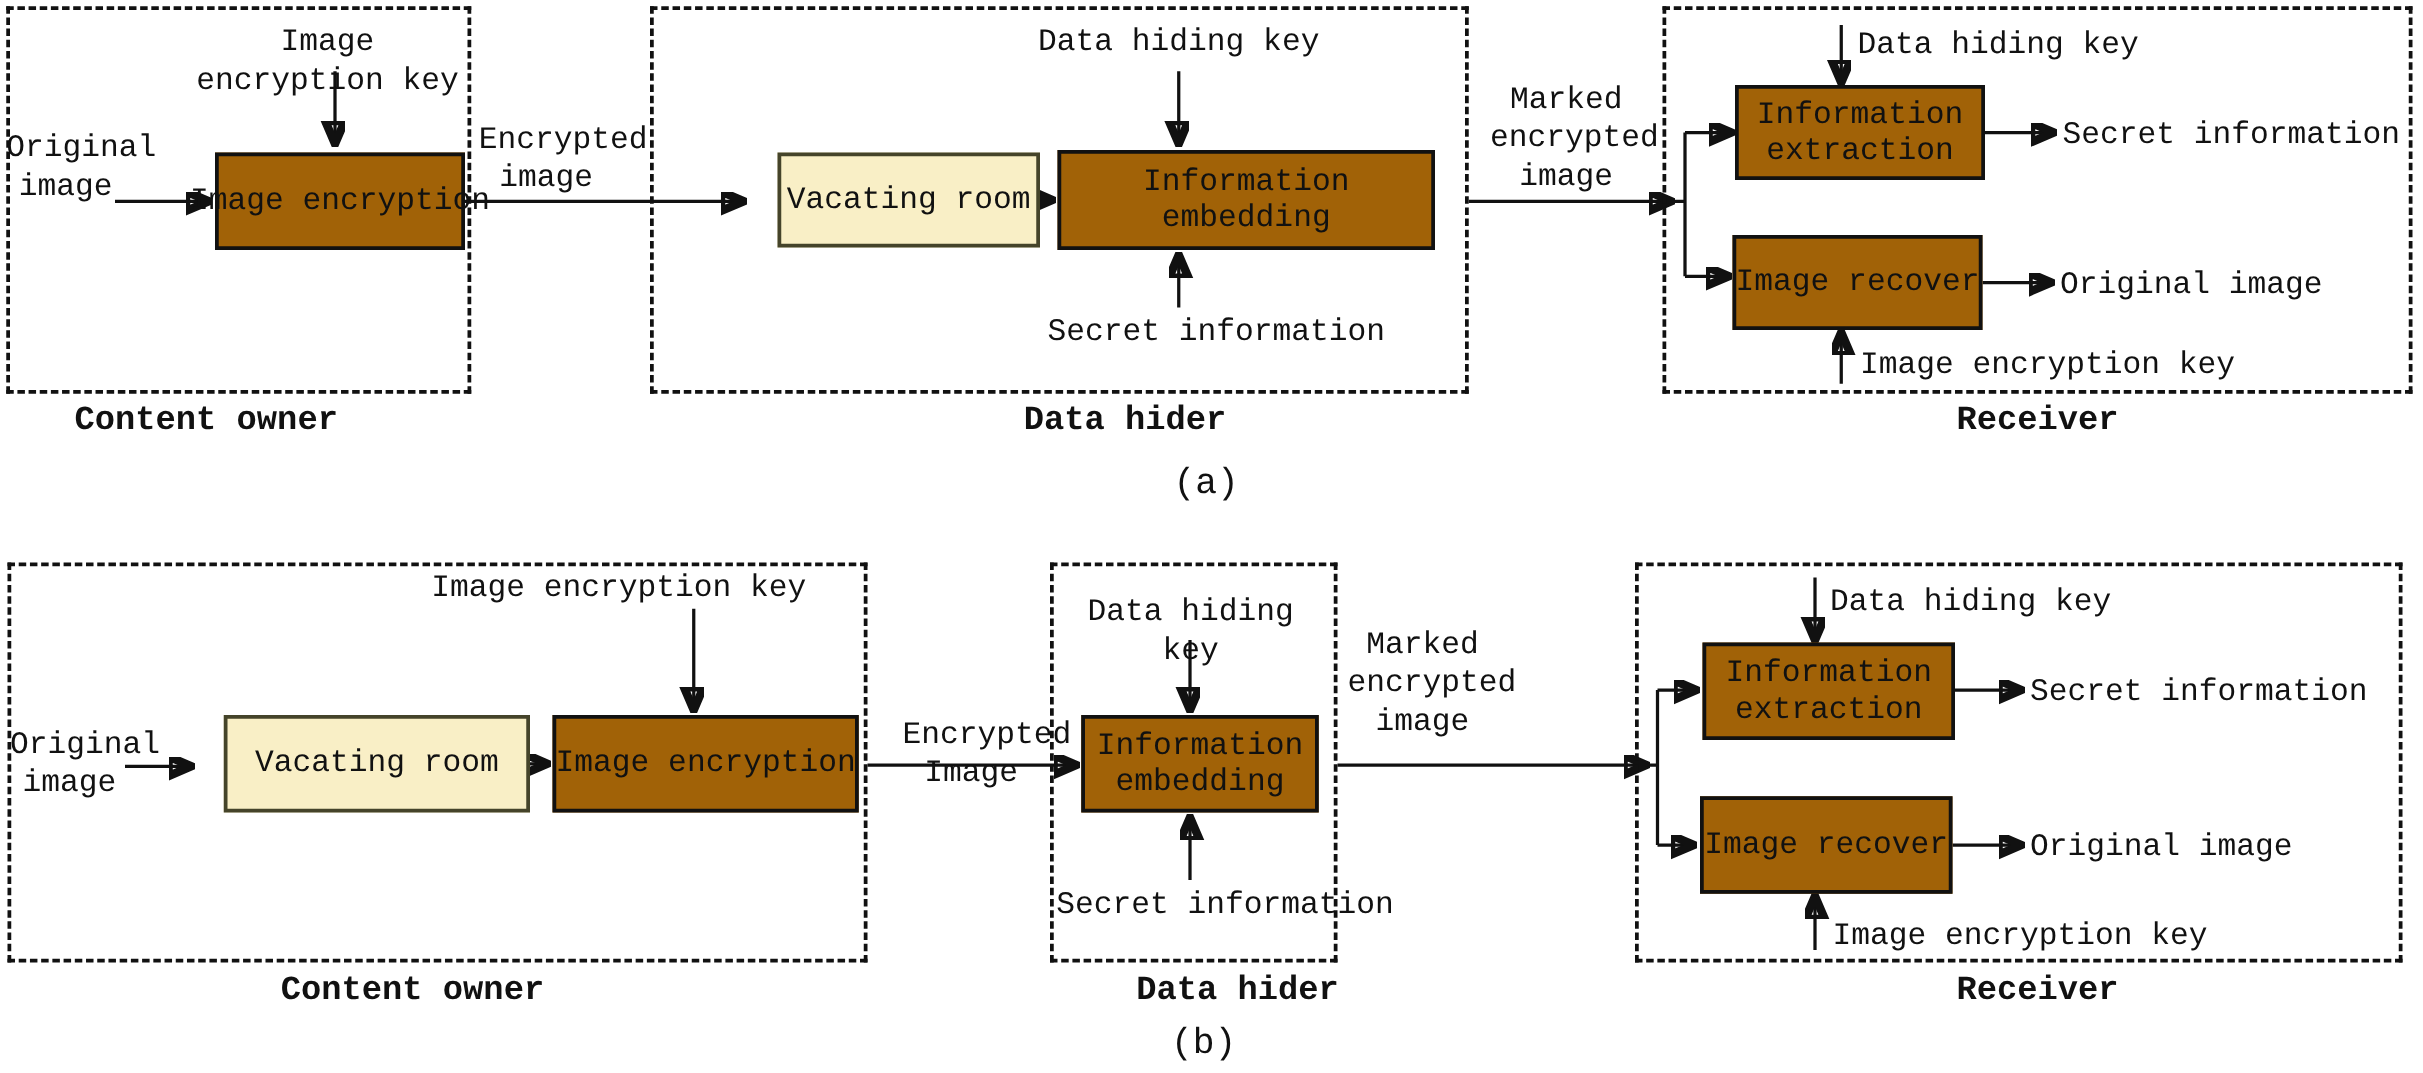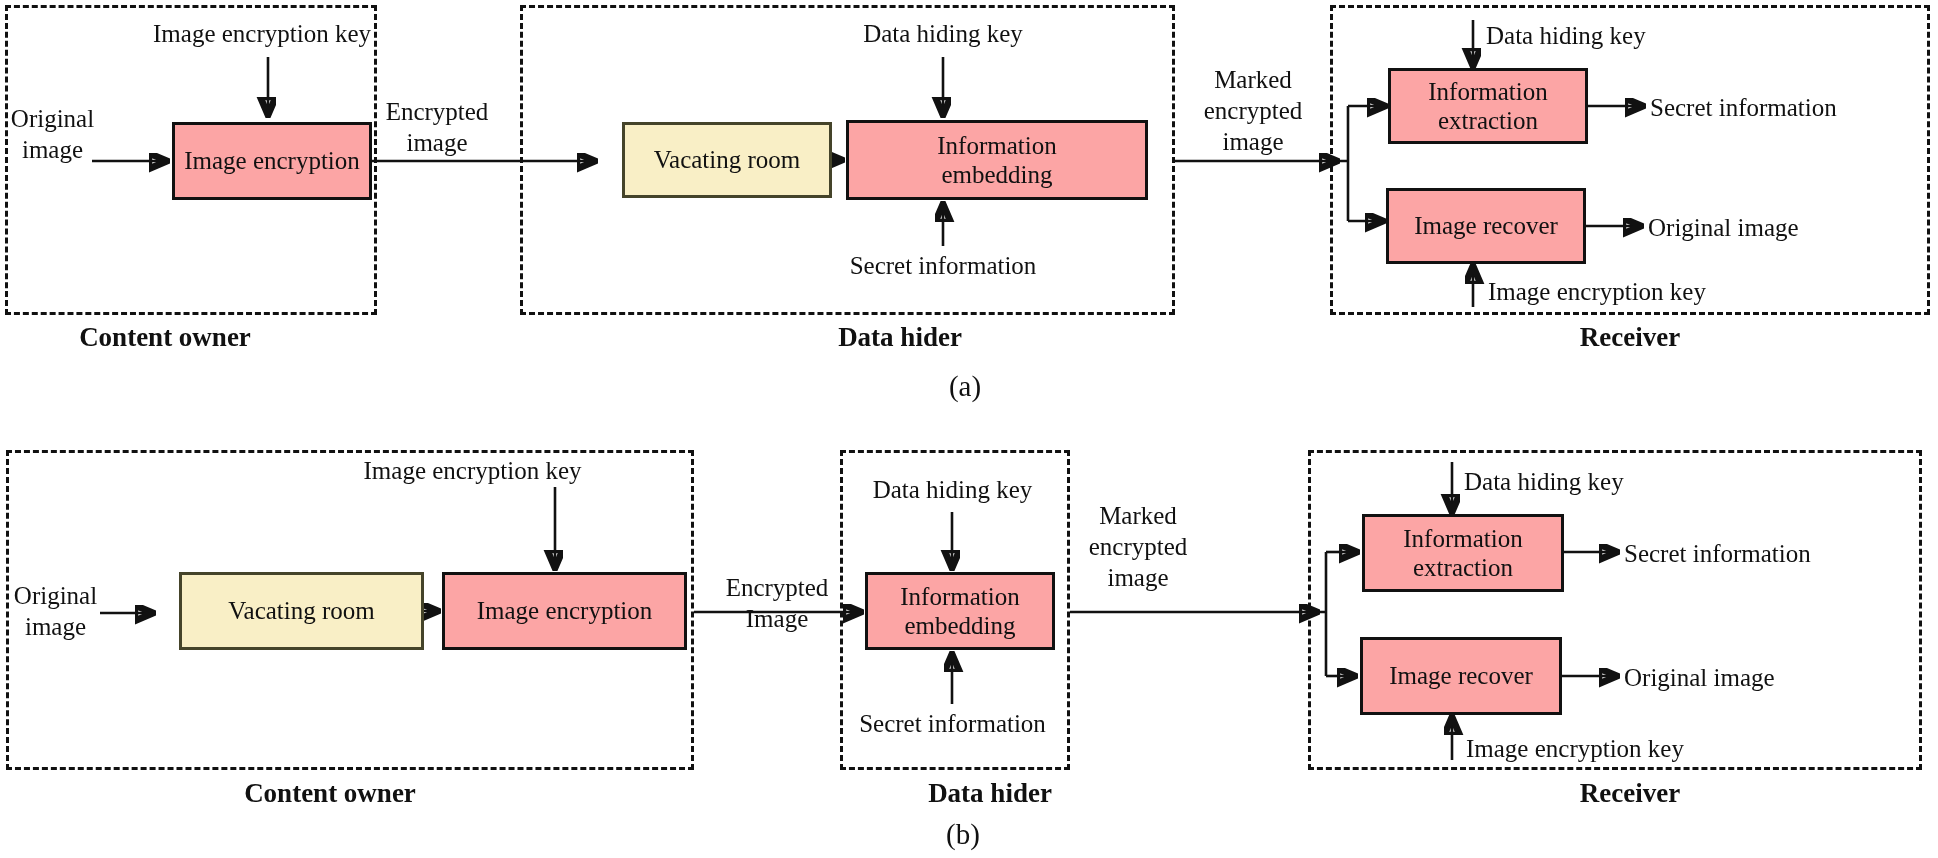--- a/index.html
+++ b/index.html
@@ -5,26 +5,26 @@
   :root{
     --hl-fill:#f9efc6;
     --hl-border:#45442a;
     --line:#111111;
     --text:#111111;
     --bg:#ffffff;
   }
   html,body{margin:0;padding:0;background:var(--bg);}
   #canvas{
     position:relative;width:1938px;height:858px;background:var(--bg);
-    font-family:Liberation Serif, serif;color:var(--text);
+    font-family:Liberation Mono, monospace;color:var(--text);
     overflow:hidden;
   }
   .dash-region{position:absolute;border:3px dashed var(--line);box-sizing:border-box;}
   .node{
-    position:absolute;border:3px solid var(--line);background:#fca5a5;box-sizing:border-box;
+    position:absolute;border:3px solid var(--line);background:#a16207;box-sizing:border-box;
     display:flex;align-items:center;justify-content:center;text-align:center;
     font-size:25px;line-height:1.18;
   }
   .node.hl{background:var(--hl-fill);border-color:var(--hl-border);margin-left:22px;}
   .node .inner{display:block;}
   .nowrap{white-space:nowrap;}
   .wrap2{width:170px;}
   .txt{position:absolute;font-size:25px;line-height:1.24;text-align:center;}
   .txt.left{text-align:left;}
   .sec-label{position:absolute;font-size:27px;font-weight:bold;text-align:center;}

